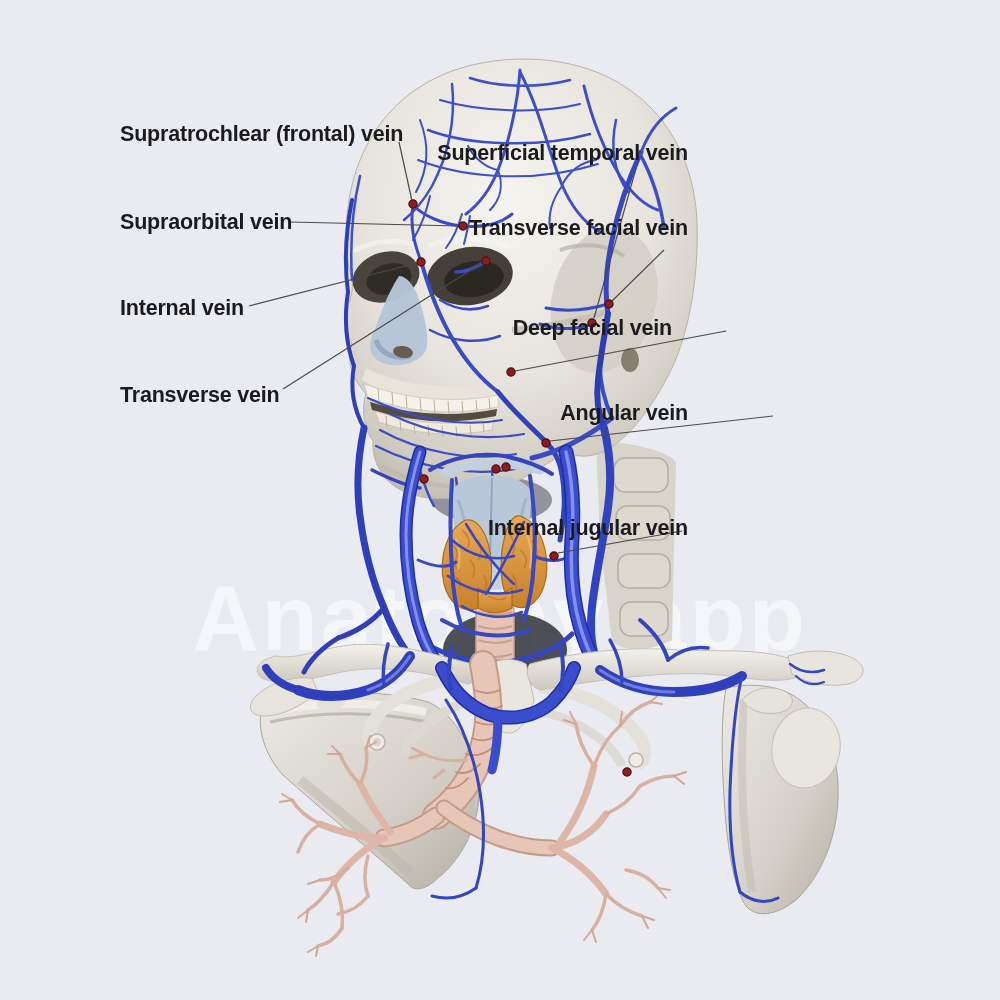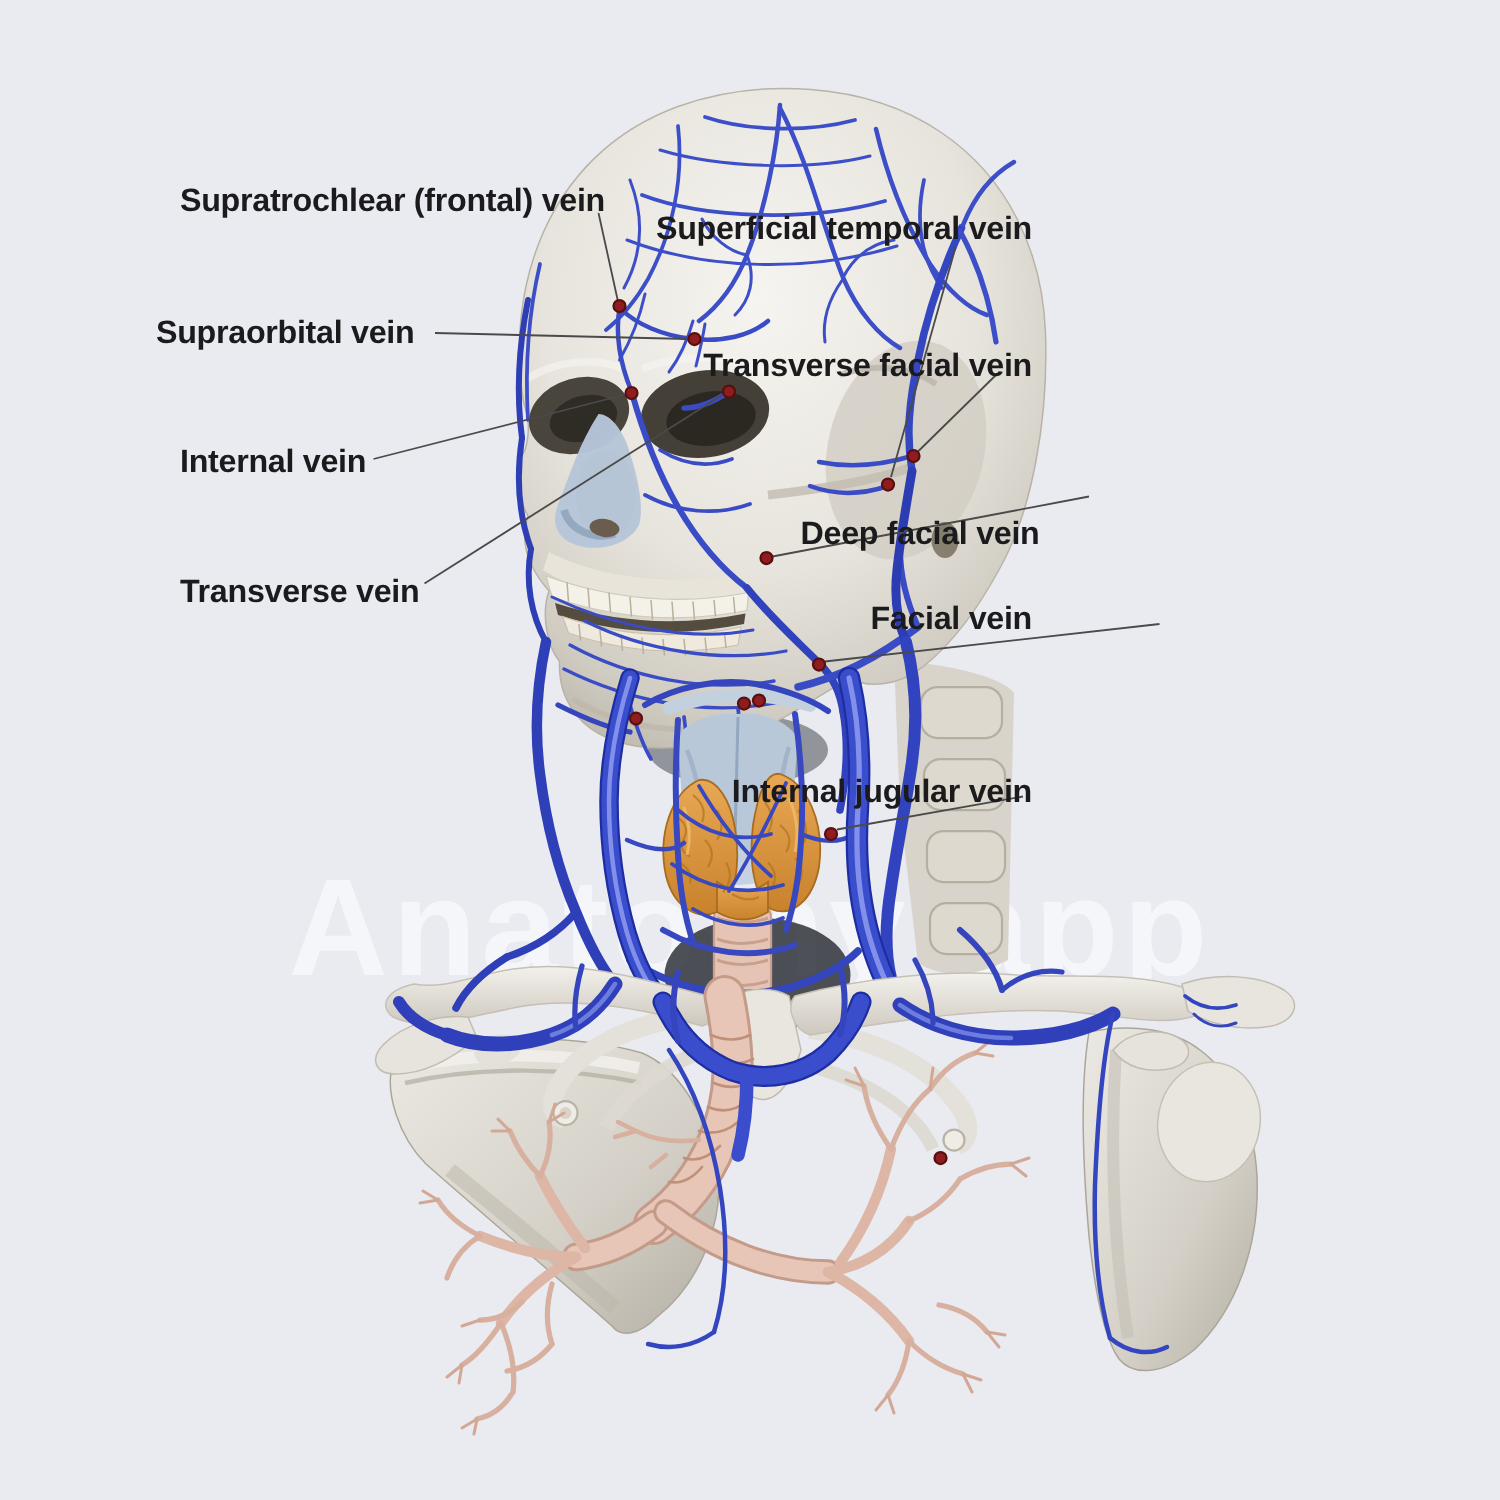--- a/index.html
+++ b/index.html
@@ -391,23 +391,23 @@
       <line x1="682" y1="531" x2="558" y2="553" stroke="#4a4a4a" stroke-width="1.2"></line>
       <circle cx="554" cy="556" r="4" fill="#8f1d20" stroke="#58100f" stroke-width="1.5"></circle>
       <circle cx="424" cy="479" r="4" fill="#8f1d20" stroke="#58100f" stroke-width="1.5"></circle>
       <circle cx="496" cy="469" r="4" fill="#8f1d20" stroke="#58100f" stroke-width="1.5"></circle>
       <circle cx="506" cy="467" r="4" fill="#8f1d20" stroke="#58100f" stroke-width="1.5"></circle>
       <circle cx="627" cy="772" r="4" fill="#8f1d20" stroke="#58100f" stroke-width="1.5"></circle>
     </svg>
 
 <div id="labels-layer">
       <div class="vein-label" style="top: 134px; left: 120px;">Supratrochlear (frontal) vein</div>
-      <div class="vein-label" style="top: 222px; left: 104px; text-align: center;">Supraorbital vein</div>
+      <div class="vein-label" style="top: 222px; left: 120px; text-align: center;">Supraorbital vein</div>
       <div class="vein-label" style="top: 308px; left: 120px;">Internal vein</div>
       <div class="vein-label" style="top: 395px; left: 120px;">Transverse vein</div>
       <div class="vein-label right" style="top: 153px; right: 120px;">Superficial temporal vein</div>
-      <div class="vein-label right" style="top: 244px; right: 120px;">Transverse facial vein</div>
-      <div class="vein-label right" style="top: 328px; right: 115px; margin-top: 28px;">Deep facial vein</div>
-      <div class="vein-label right" style="top: 413px; right: 120px;">Facial vein</div>
+      <div class="vein-label right" style="top: 228px; right: 120px;">Transverse facial vein</div>
+      <div class="vein-label right" style="top: 328px; right: 136px;">Deep facial vein</div>
+      <div class="vein-label right" style="top: 413px; right: 120px;">Angular vein</div>
       <div class="vein-label right" style="top: 528px; right: 120px;">Internal jugular vein</div>
     </div>
 
 </div>
 
 </body></html>

